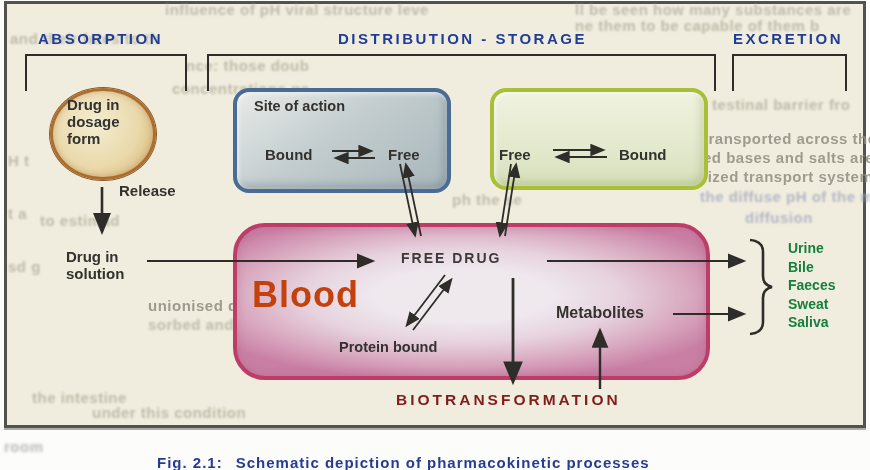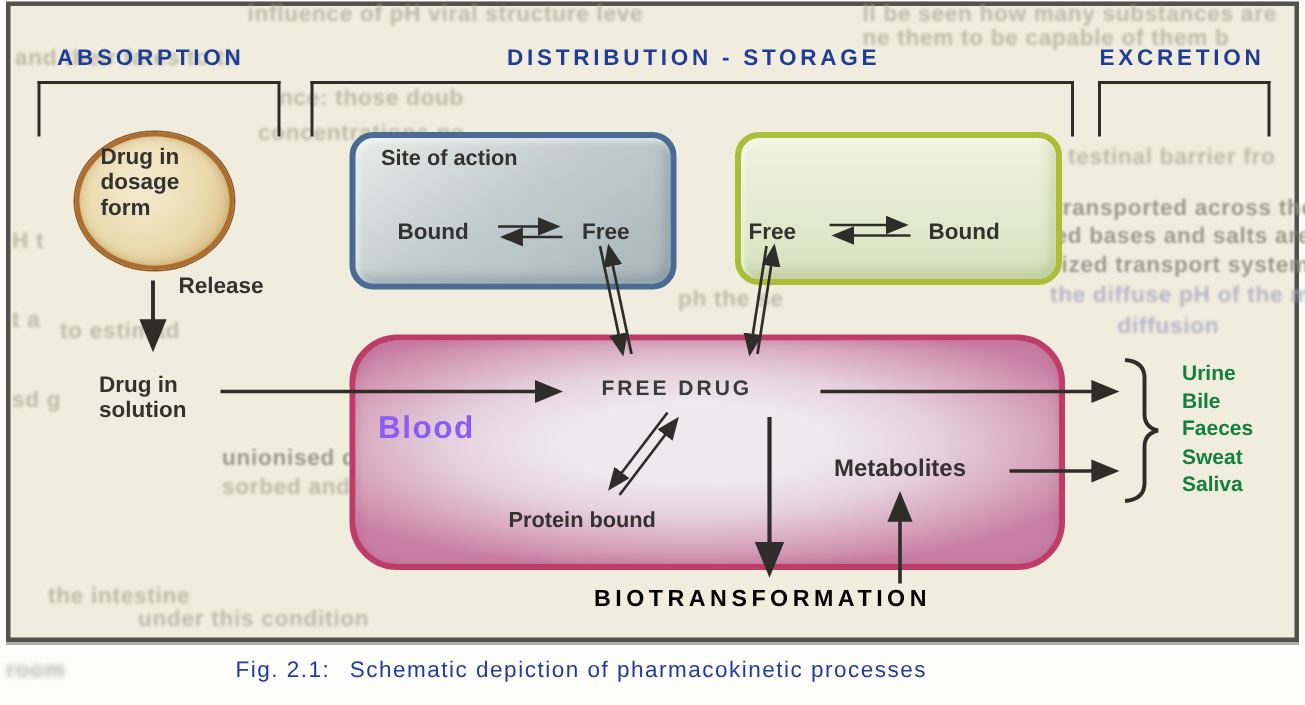--- a/index.html
+++ b/index.html
@@ -29,29 +29,29 @@
        background:linear-gradient(145deg,#e8ebe8 0%,#c3cdcf 45%,#a8b6ba 100%);
        box-shadow:inset 2px 2px 5px rgba(255,255,255,.65), inset -3px -4px 8px rgba(80,100,115,.35);}
   .storage-box{left:490px;top:88px;width:210px;height:94px;border:4px solid #a9bf37;border-radius:16px;
        background:linear-gradient(180deg,#f0f2de 0%,#e3e9cd 60%,#d6dfbc 100%);
        box-shadow:inset 2px 2px 5px rgba(255,255,255,.7), inset -3px -4px 8px rgba(130,150,60,.3);}
   .blood-box{left:233px;top:223px;width:469px;height:149px;border:4px solid #bd3c68;border-radius:32px;
        background:radial-gradient(ellipse 62% 58% at 48% 46%, #efe9ee 30%, #e6d2de 55%, #d9a9c0 78%, #c97fa4 100%);
        box-shadow:inset 0 0 8px rgba(150,60,100,.25);}
   
   .lbl{position:absolute;font-size:15px;font-weight:700;color:#33322e;z-index:4;white-space:pre-line;}
-  .blood-word{position:absolute;left:252px;top:274px;font-size:21px;font-weight:700;
-       color:#8b5cf6;z-index:4;letter-spacing:1px;}
+  .blood-word{position:absolute;left:252px;top:274px;font-size:36px;font-weight:700;
+       color:#c2410c;z-index:4;letter-spacing:1px;}
   .free-drug{position:absolute;left:401px;top:250px;font-size:14px;font-weight:700;
        color:#3a3a36;letter-spacing:2px;z-index:4;white-space:nowrap;}
   .biotrans{position:absolute;left:396px;top:391px;font-size:15.5px;font-weight:700;
-       color:#000000;letter-spacing:3px;z-index:4;white-space:nowrap;}
+       color:#7f1d1d;letter-spacing:3px;z-index:4;white-space:nowrap;}
   .excretion-list{position:absolute;left:788px;top:239px;z-index:4;}
   .excretion-list div{font-size:14px;font-weight:700;color:#15803d;line-height:18.6px;}
-  .caption{position:absolute;left:157px;top:438px;font-size:15px;font-weight:400;
+  .caption{position:absolute;left:157px;top:454px;font-size:15px;font-weight:700;
        color:#263c94;letter-spacing:1px;z-index:4;white-space:nowrap;}
   .caption .cap-prefix{margin-right:13px;}
   svg.overlay{position:absolute;left:0;top:0;z-index:3;}
 </style>
 </head>
 <body>
 
 <div class="page">
 
   <div class="fig-frame"></div>

